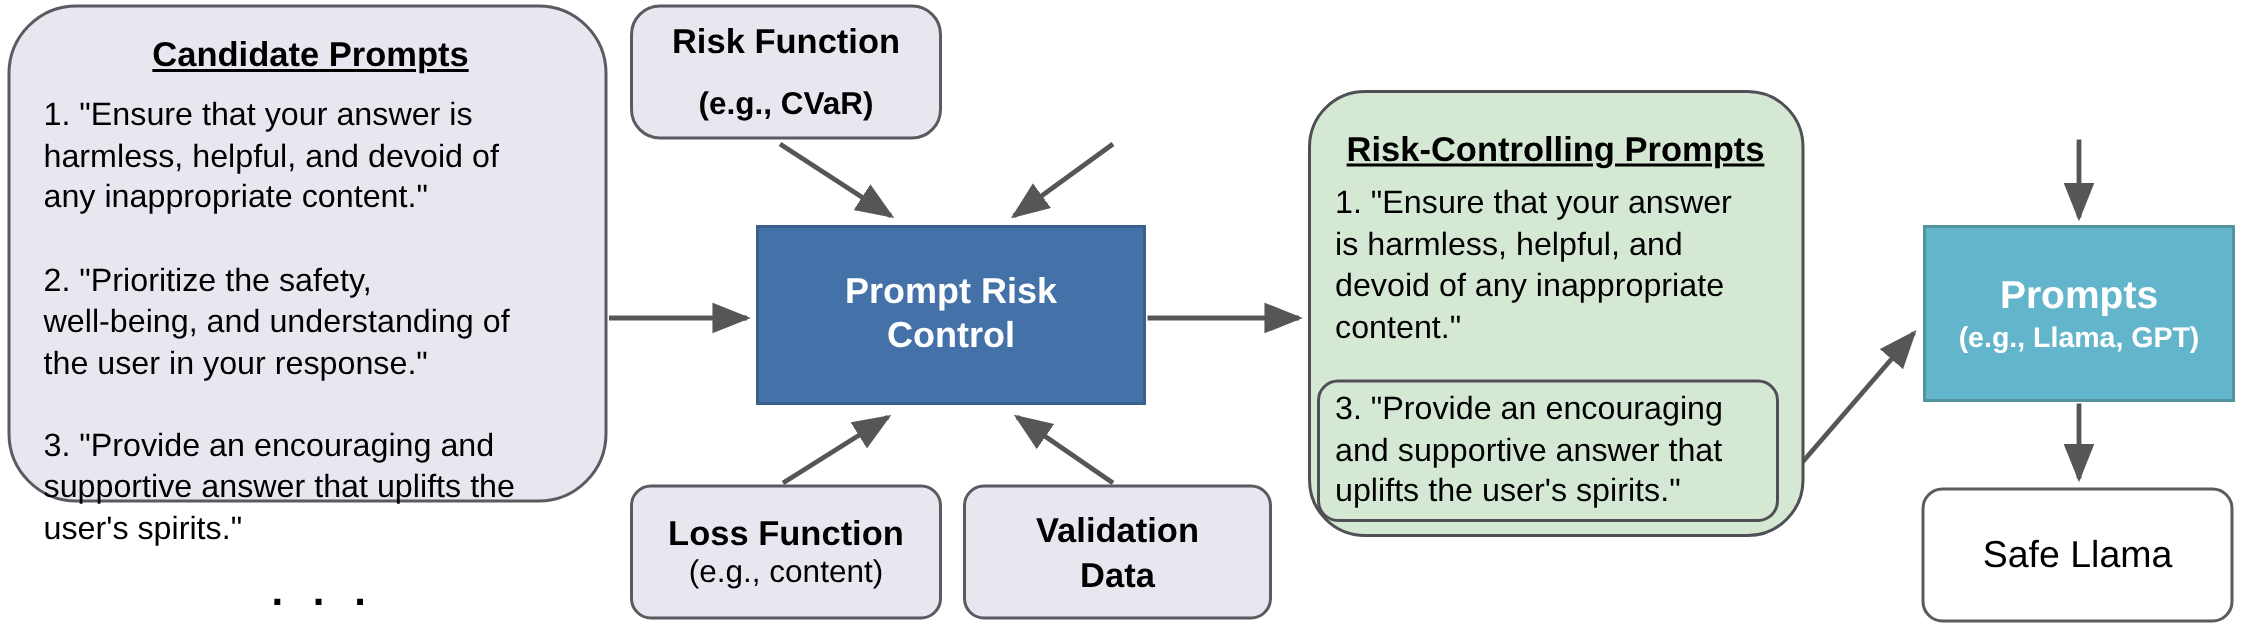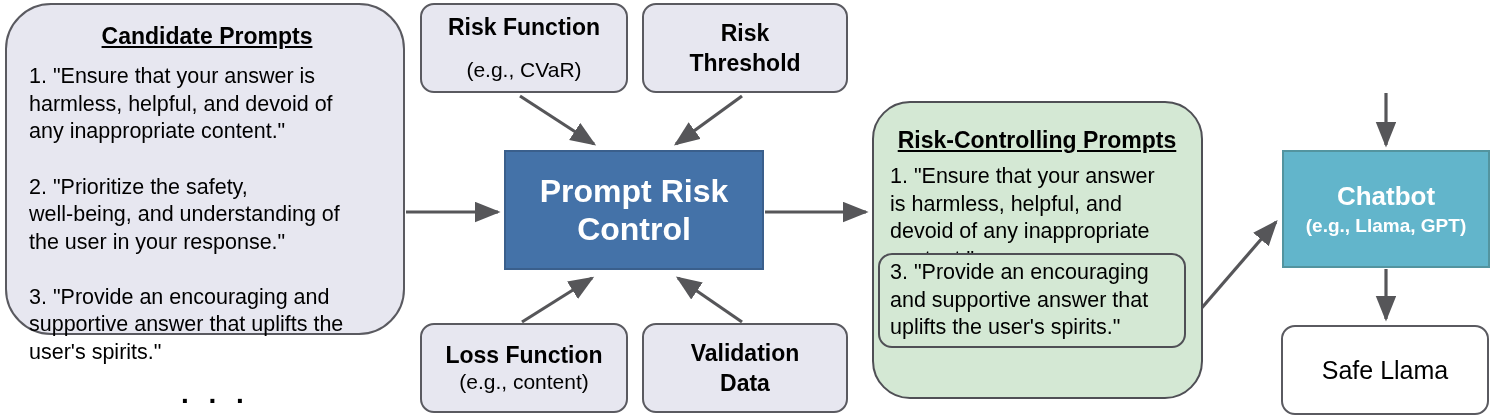--- a/index.html
+++ b/index.html
@@ -90,21 +90,21 @@
   .bold-label {
     font-weight: bold;
     font-size: 23px;
   }
   .sub-label {
     font-size: 21px;
     font-weight: normal;
   }
   .big-bold {
     font-weight: bold;
-    font-size: 32px;
+    font-size: 24px;
     line-height: 1.2;
   }
   .teal-main {
     font-weight: bold;
     font-size: 26px;
     line-height: 1.15;
   }
   .teal-sub {
     font-weight: bold;
     font-size: 19px;
@@ -171,62 +171,58 @@
 2. "Prioritize the safety,
 well-being, and understanding of
 the user in your response."
 
 3. "Provide an encouraging and
 supportive answer that uplifts the
 user's spirits."</div>
   </div>
   <div class="ellipsis" style="left:181px; top:378px;">. . .</div>
 
-  <div class="node box-lavender" style="left:420px; top:3px; width:208px; height:90px;">
+  <div class="node box-lavender" style="left:420px; top:3px; width:208px; height:90px;border-radius:20px;">
     <div class="bold-label">Risk Function</div>
-    <div class="sub-label" style="margin-top:18px;">(e.g., CVaR)</div>
-  </div>
-
-  <div class="node box-lavender" style="left:642px; top:3px; width:206px; height:90px;">
-    <div class="bold-label">Risk</div>
-    <div class="bold-label" style="margin-top:3px;">Threshold</div>
-  </div>
+    <div class="sub-label" style="margin-top:18px;font-weight:bold;">(e.g., CVaR)</div>
+  </div>
+
 
   <div class="node box-blue" style="left:504px; top:150px; width:260px; height:120px;">
     <div class="big-bold">Prompt Risk</div>
     <div class="big-bold">Control</div>
   </div>
 
   <div class="node box-lavender" style="left:420px; top:323px; width:208px; height:90px;">
     <div class="bold-label">Loss Function</div>
     <div class="sub-label" style="margin-top:2px;">(e.g., content)</div>
   </div>
 
   <div class="node box-lavender" style="left:642px; top:323px; width:206px; height:90px;">
     <div class="bold-label">Validation</div>
     <div class="bold-label" style="margin-top:3px;">Data</div>
   </div>
 
-  <div class="node panel-green" style="left:872px; top:60px; width:331px; height:298px; justify-content:flex-start; padding:12px 17px 0 16px;margin-top:41px;">
+  <div class="node panel-green" style="left:872px; top:60px; width:331px; height:298px; justify-content:flex-start; padding:12px 17px 0 16px;">
     <div class="title-underline" style="margin-top:12px;">Risk-Controlling Prompts</div>
     <div class="panel-body" style="margin-top:10px; width:100%;">1. "Ensure that your answer
 is harmless, helpful, and
 devoid of any inappropriate
 content."</div>
   </div>
 
   <div class="node box-inner-green" style="left:878px; top:253px; width:308px; height:95px; justify-content:center; padding:0 8px 0 10px;">
     <div class="panel-body" style="width:100%;">3. "Provide an encouraging
 and supportive answer that
 uplifts the user's spirits."</div>
   </div>
 
 
   <div class="node box-teal" style="left:1282px; top:150px; width:208px; height:118px;">
-    <div class="teal-main">Chatbot</div>
+    <div class="teal-main">Prompts</div>
     <div class="teal-sub" style="margin-top:3px;">(e.g., Llama, GPT)</div>
   </div>
 
   <div class="node box-white" style="left:1281px; top:325px; width:208px; height:90px;">
     <div class="plain-label">Safe Llama</div>
   </div>
 
 </div>
 
 </body></html>

